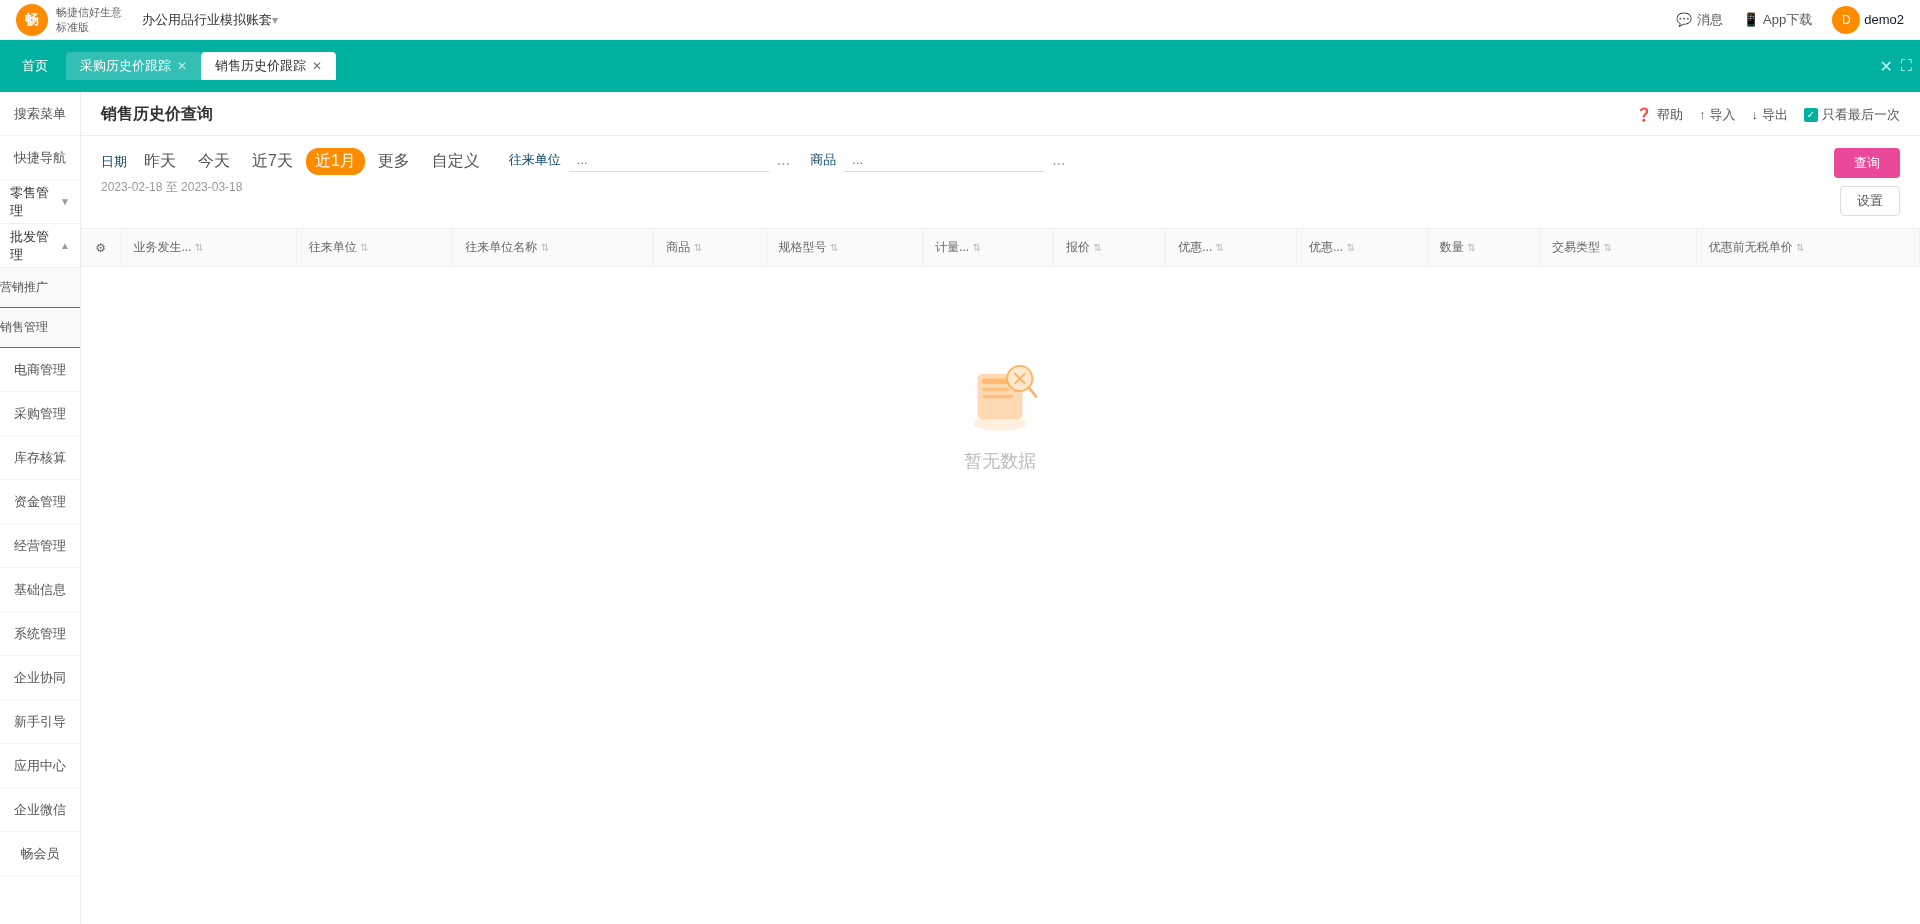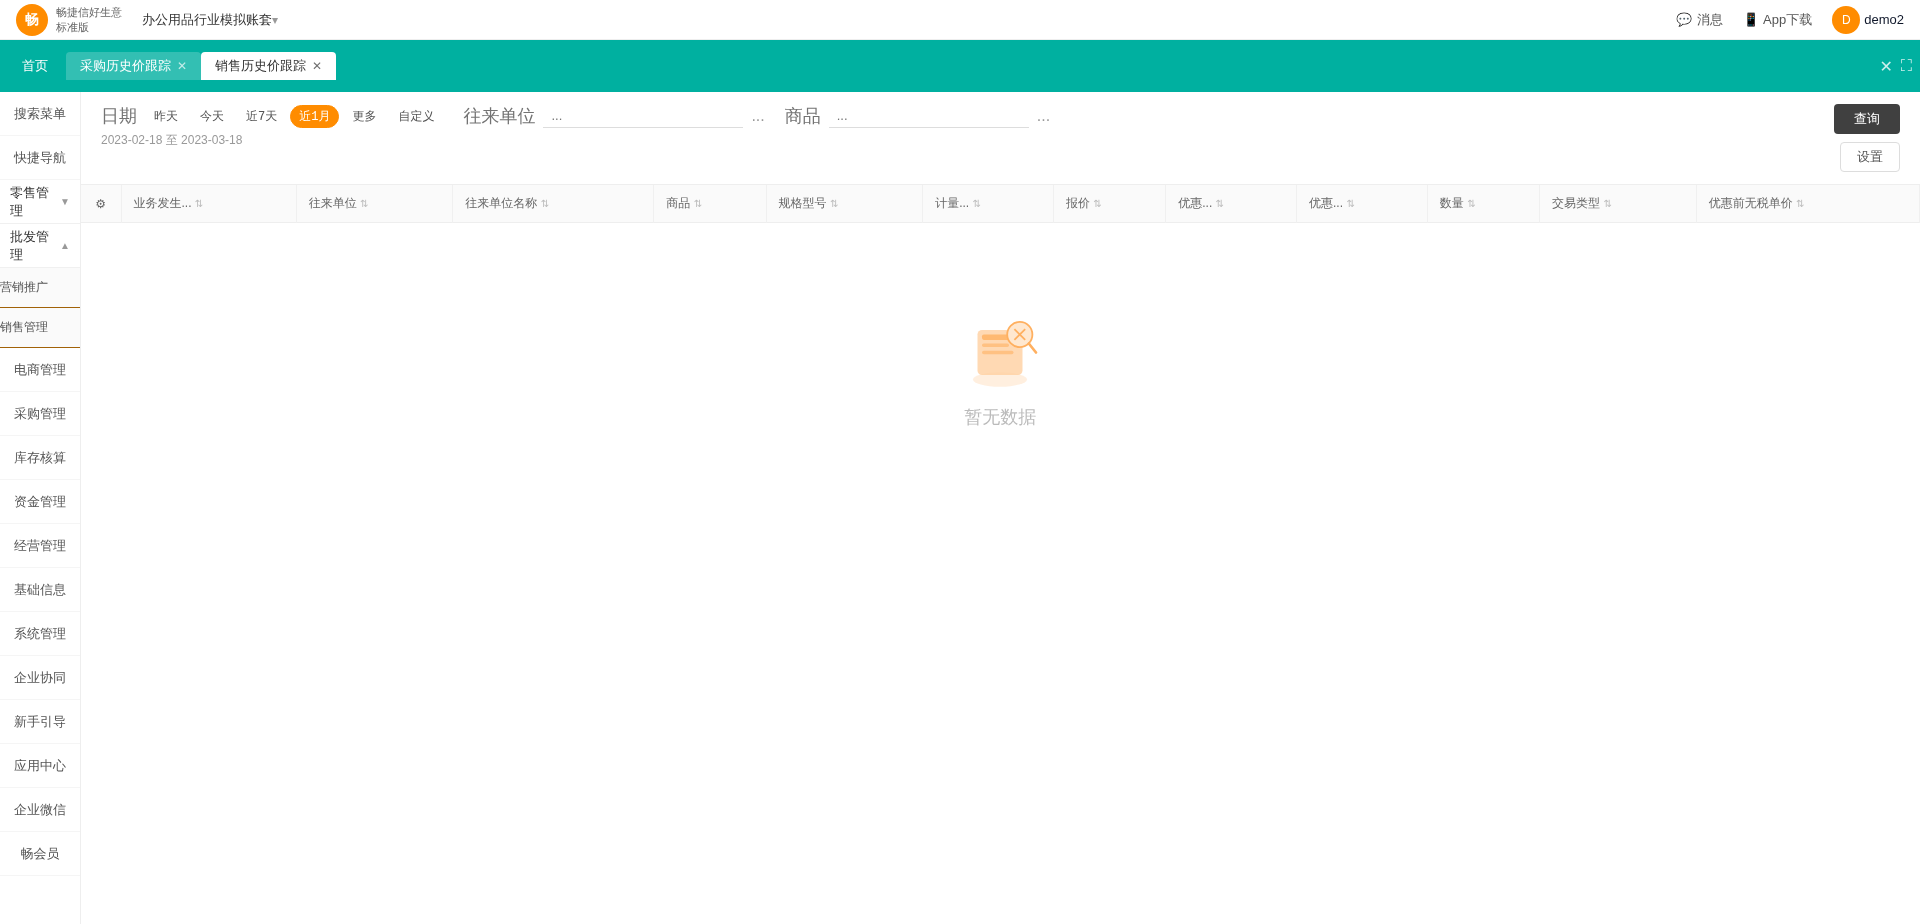--- a/index.html
+++ b/index.html
@@ -53,31 +53,31 @@
     .page-title-row { display: flex; align-items: center; justify-content: space-between; padding-bottom: 10px; }
     .page-title { font-size: 16px; font-weight: 600; color: #333; }
     .page-actions { display: flex; align-items: center; gap: 16px; }
     .page-action { display: flex; align-items: center; gap: 4px; font-size: 13px; color: #555; cursor: pointer; }
     .checkbox-label { display: flex; align-items: center; gap: 4px; font-size: 13px; color: #555; cursor: pointer; }
     .checkbox-checked { width: 14px; height: 14px; background: #00b0a0; border-radius: 2px; display: flex; align-items: center; justify-content: center; color: white; font-size: 10px; }
 
     
     .filter-area { background: white; padding: 12px 20px; display: flex; align-items: flex-start; gap: 20px; flex-wrap: wrap; flex-shrink: 0; border-bottom: 1px solid #eee; }
     .filter-group { display: flex; align-items: center; gap: 8px; }
-    .filter-label { font-size: 18px; color: #737373; white-space: nowrap; }
+    .filter-label { font-size: 13px; color: #0c4a6e; white-space: nowrap; }
     .date-btns { display: flex; align-items: center; gap: 4px; }
-    .date-btn { padding: 2px 8px; border-radius: 3px; font-size: 12px; cursor: pointer; border: 1px solid transparent; color: #555; font-family: Liberation Mono, monospace; }
+    .date-btn { padding: 2px 8px; border-radius: 3px; font-size: 16px; cursor: pointer; border: 1px solid transparent; color: #555; }
     .date-btn.active { background: #ff8c00; color: white; border-color: #ff8c00; border-radius: 12px; }
     .date-range { font-size: 12px; color: #999; margin-top: 4px; }
     .filter-col { display: flex; flex-direction: column; }
     .filter-input-group { display: flex; align-items: center; gap: 8px; }
     .filter-input { border: none; border-bottom: 1px solid #ddd; padding: 4px 8px; font-size: 13px; color: #333; width: 200px; outline: none; background: transparent; }
     .filter-dots { color: #999; font-size: 16px; cursor: pointer; }
     .filter-spacer { flex: 1; }
-    .query-btn { background: #404040; color: white; border: none; padding: 6px 20px; border-radius: 4px; font-size: 13px; cursor: pointer; }
+    .query-btn { background: #ec4899; color: white; border: none; padding: 6px 20px; border-radius: 4px; font-size: 13px; cursor: pointer; }
     .settings-btn { background: white; color: #555; border: 1px solid #ddd; padding: 5px 16px; border-radius: 4px; font-size: 13px; cursor: pointer; margin-top: 4px; display: block; }
     .btn-group { display: flex; flex-direction: column; gap: 4px; align-items: flex-end; }
 
     
     .table-area { flex: 1; background: white; margin: 0; overflow: auto; }
     table { width: 100%; border-collapse: collapse; }
     thead tr { background: #fafafa; border-bottom: 1px solid #eee; }
     th { padding: 10px 12px; text-align: left; font-size: 12px; color: #666; font-weight: normal; border-right: 1px solid #f0f0f0; white-space: nowrap; position: relative; cursor: pointer; }
     th .sort-icon { color: #bbb; font-size: 10px; }
     .gear-th { width: 40px; text-align: center; }
@@ -193,20 +193,43 @@
     <div class="sidebar-item">
       <span>企业微信</span>
     </div>
     <div class="sidebar-item">
       <span>畅会员</span>
     </div>
   </div>
 
   <div class="content">
 
+    <div class="page-header">
+      <div class="page-title-row">
+        <div class="page-title">销售历史价查询</div>
+        <div class="page-actions">
+          <div class="page-action">
+            <span>❓</span>
+            <span>帮助</span>
+          </div>
+          <div class="page-action">
+            <span>↑</span>
+            <span>导入</span>
+          </div>
+          <div class="page-action">
+            <span>↓</span>
+            <span>导出</span>
+          </div>
+          <label class="checkbox-label">
+            <div class="checkbox-checked">✓</div>
+            <span>只看最后一次</span>
+          </label>
+        </div>
+      </div>
+    </div>
 
     <div class="filter-area">
       <div class="filter-col">
         <div class="filter-input-group">
           <span class="filter-label">日期</span>
           <div class="date-btns">
             <span class="date-btn">昨天</span>
             <span class="date-btn">今天</span>
             <span class="date-btn">近7天</span>
             <span class="date-btn active">近1月</span>

